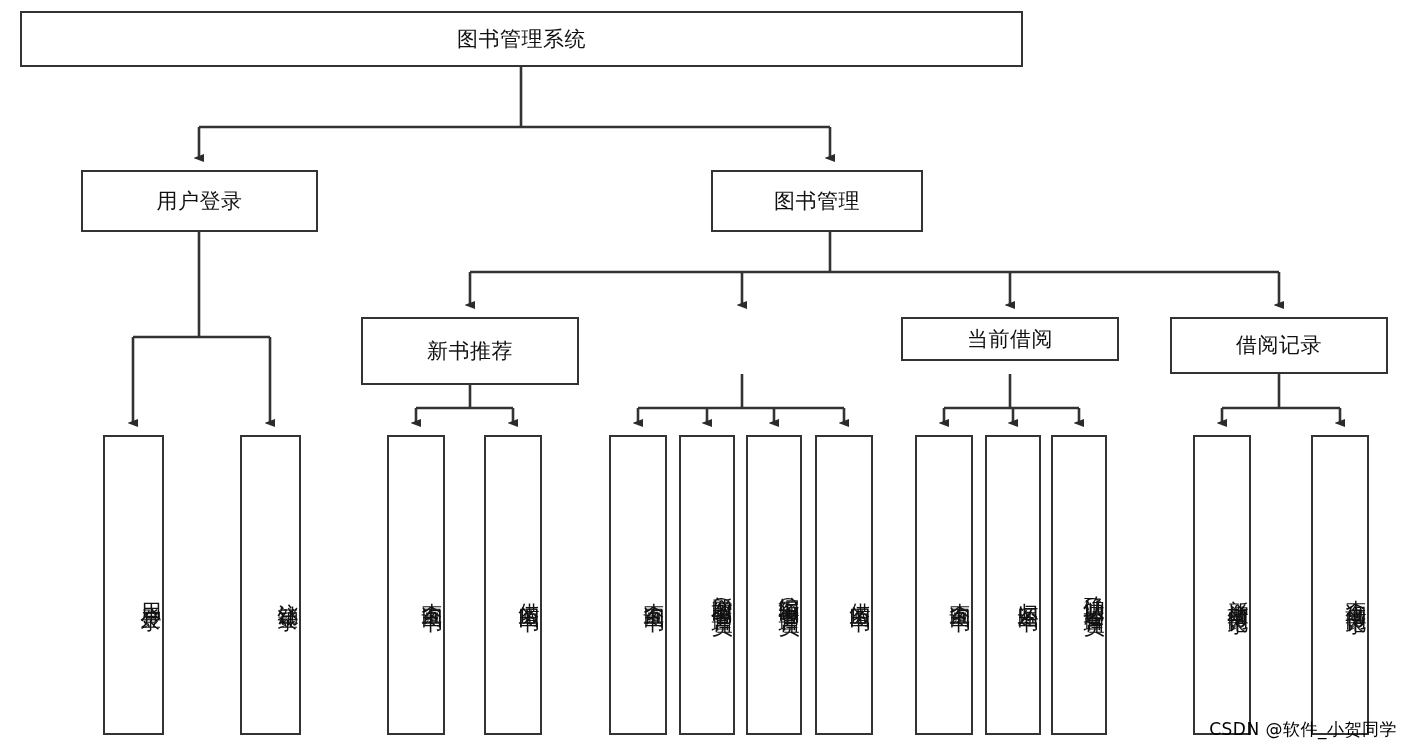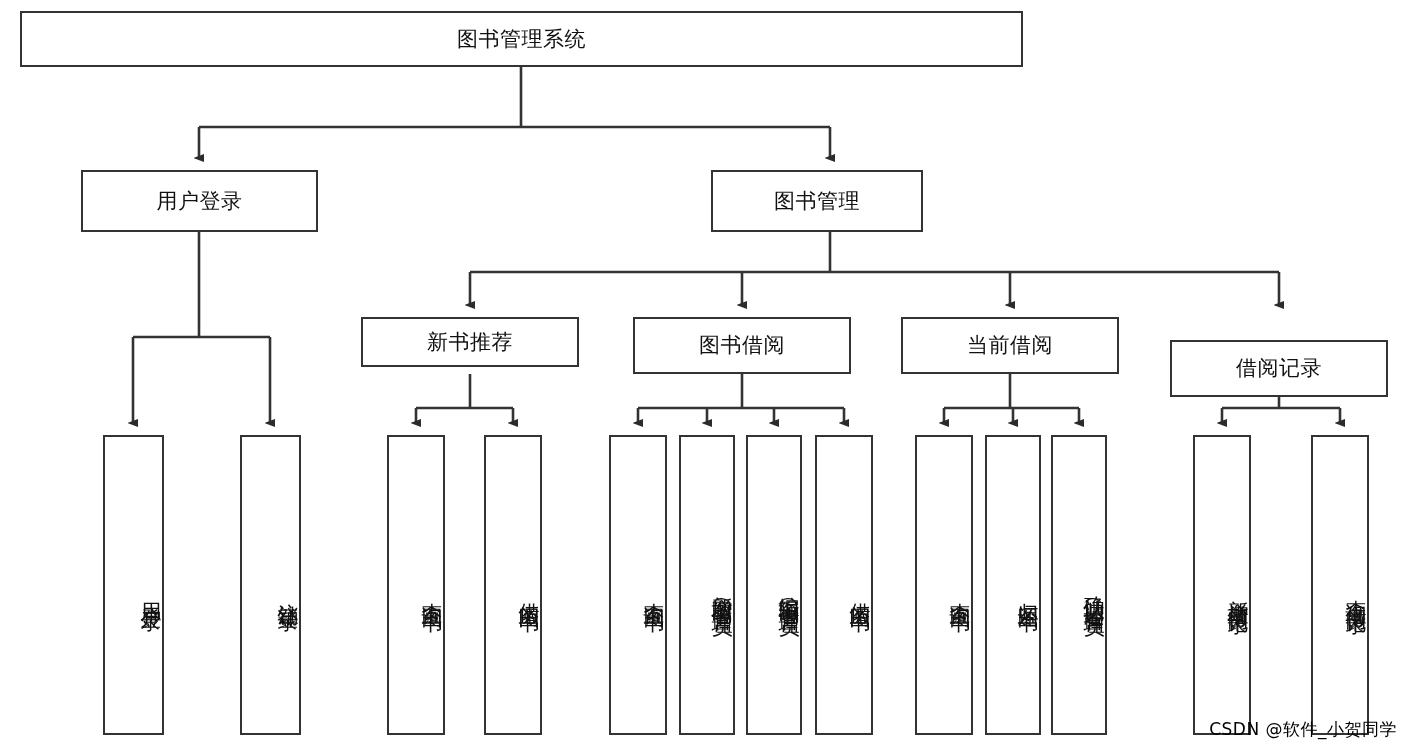--- a/index.html
+++ b/index.html
@@ -126,30 +126,27 @@
     <span class="lbl">图书管理系统</span>
   </div>
 
   <div class="node h-node" style="left:81px; top:170px; width:237px; height:62px;">
     <span class="lbl">用户登录</span>
   </div>
   <div class="node h-node" style="left:711px; top:170px; width:212px; height:62px;">
     <span class="lbl">图书管理</span>
   </div>
 
-  <div class="node h-node" style="left:361px; top:317px; width:218px; height:50px;">
+  <div class="node h-node" style="left:361px; top:317px; width:218px; height:68px;">
     <span class="lbl">新书推荐</span>
   </div>
-  <div class="node h-node" style="left:633px; top:317px; width:218px; height:57px;">
-    <span class="lbl">图书借阅</span>
-  </div>
-  <div class="node h-node" style="left:901px; top:317px; width:218px; height:57px;">
+  <div class="node h-node" style="left:901px; top:317px; width:218px; height:44px;">
     <span class="lbl">当前借阅</span>
   </div>
-  <div class="node h-node" style="left:1170px; top:317px; width:218px; height:57px;margin-top:23px;">
+  <div class="node h-node" style="left:1170px; top:317px; width:218px; height:57px;">
     <span class="lbl">借阅记录</span>
   </div>
 
   <div class="node v-node" style="left:103px; top:435px; width:61px; height:300px;">
     <span class="lbl">用户登录</span>
   </div>
   <div class="node v-node" style="left:240px; top:435px; width:61px; height:300px;">
     <span class="lbl">注销登录</span>
   </div>
 

